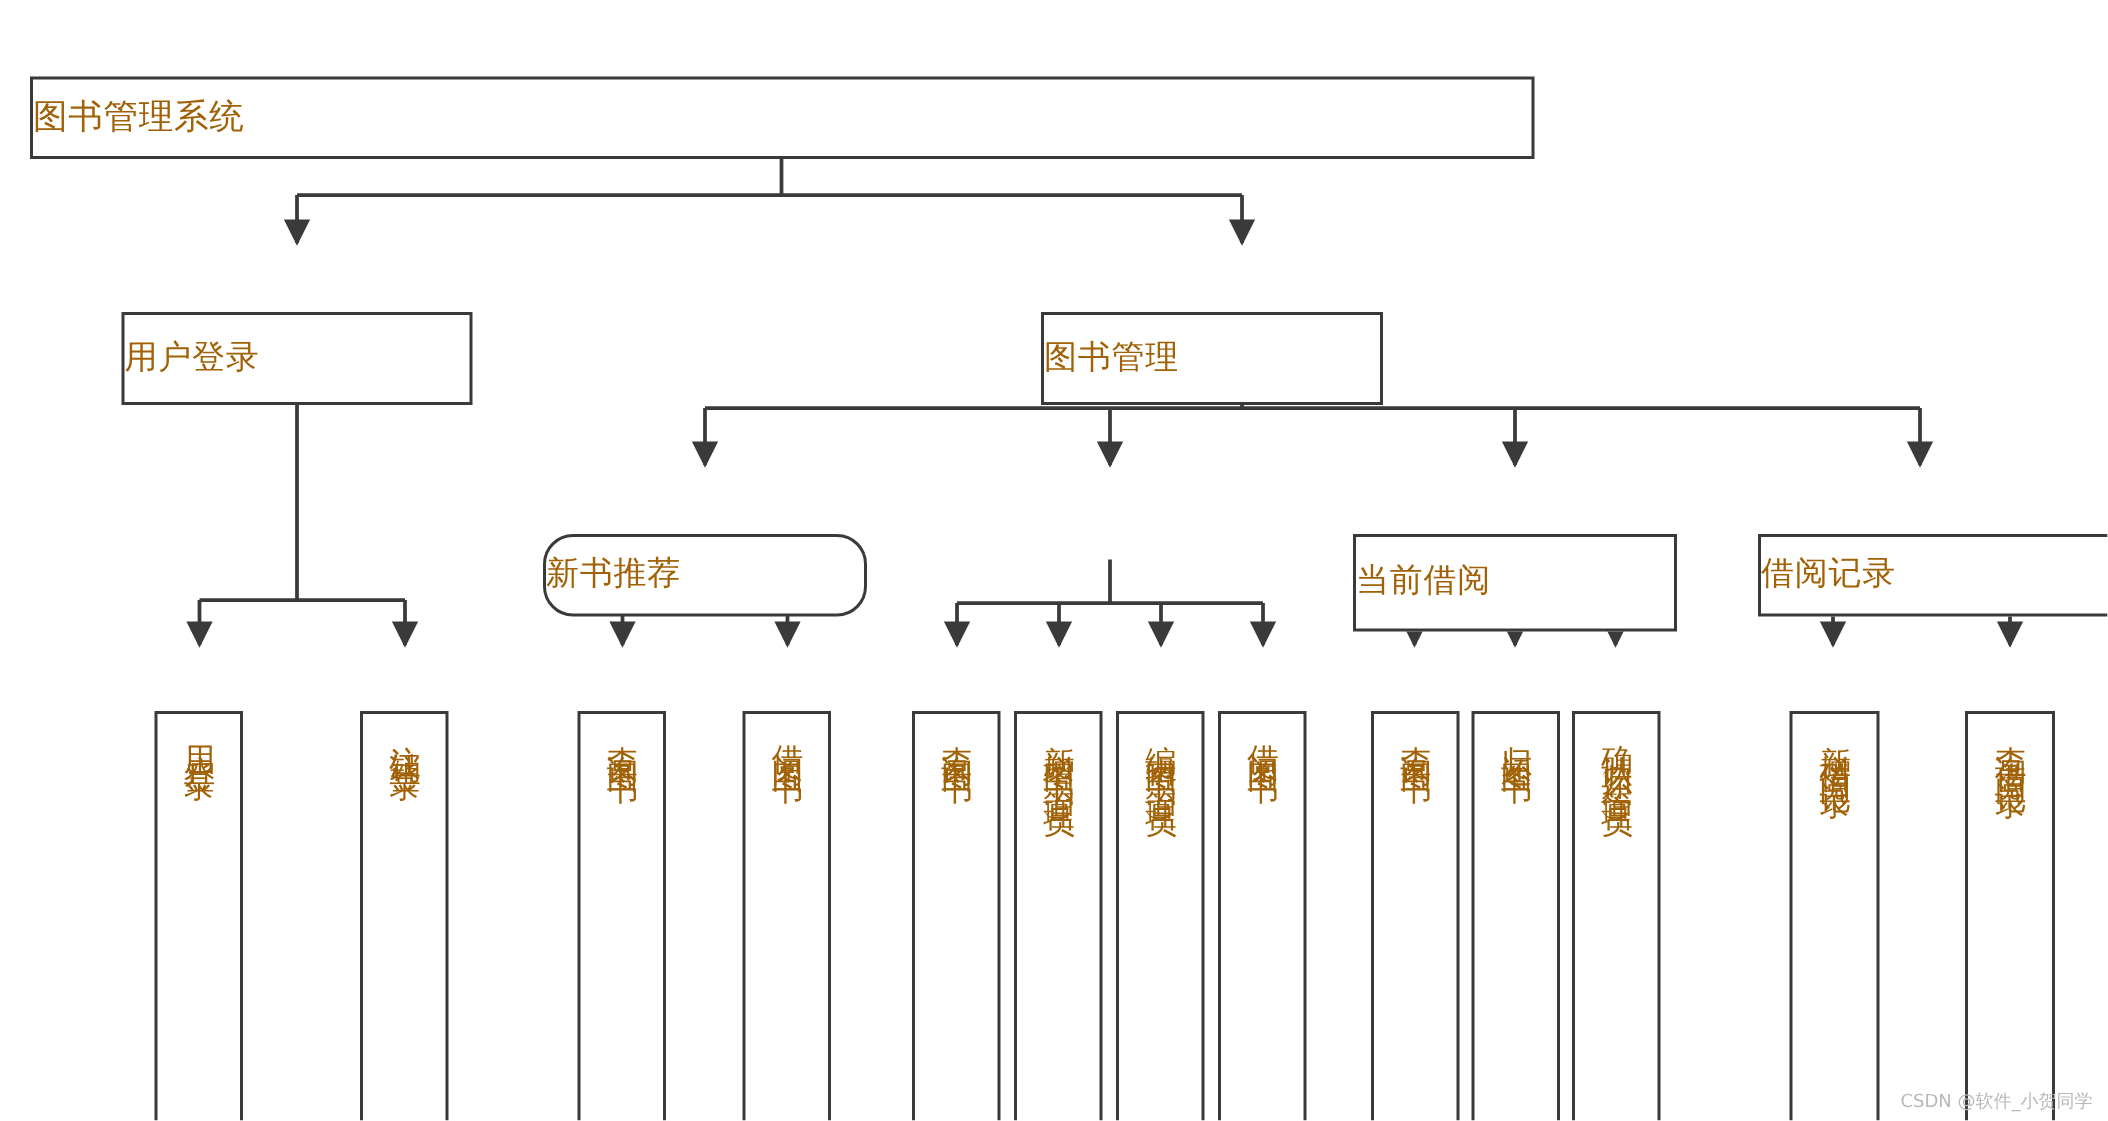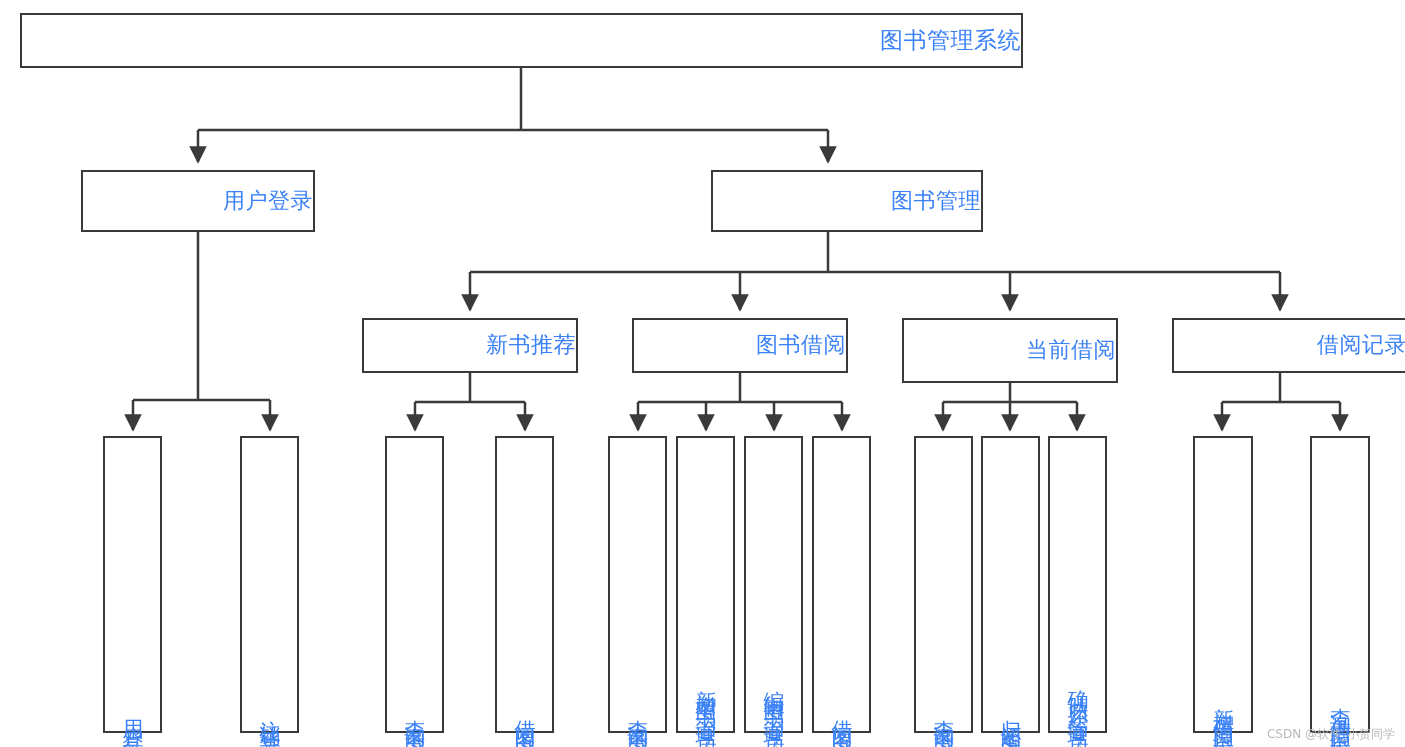--- a/index.html
+++ b/index.html
@@ -26,23 +26,24 @@
     height: 747px;
     pointer-events: none;
   }
   .node {
     position: absolute;
     box-sizing: border-box;
     background: #ffffff;
     border: 2px solid #3a3a3a;
     display: flex;
     align-items: center;
-    justify-content: flex-end;
-    color: #3b82f6;
+    justify-content: flex-start;
+    color: #a16207;
     z-index: 2;
+    margin-top: 38px;
   }
   .node-h {
     font-size: 22px;
     letter-spacing: 0.5px;
     line-height: 1.1;
     white-space: nowrap;
   }
   .node-root {
     font-size: 23px;
   }
@@ -127,31 +128,28 @@
   </svg>
 
   <div class="node node-h node-root" style="left:20px; top:13px; width:1003px; height:55px;">
     <span>图书管理系统</span>
   </div>
 
   <div class="node node-h" style="left:81px; top:170px; width:234px; height:62px;">
     <span>用户登录</span>
   </div>
 
-  <div class="node node-h" style="left:711px; top:170px; width:272px; height:62px;">
+  <div class="node node-h" style="left:694px; top:170px; width:228px; height:62px;">
     <span>图书管理</span>
   </div>
 
-  <div class="node node-h" style="left:362px; top:318px; width:216px; height:55px;">
+  <div class="node node-h" style="left:362px; top:318px; width:216px; height:55px;border-radius:20px;">
     <span>新书推荐</span>
   </div>
 
-  <div class="node node-h" style="left:632px; top:318px; width:216px; height:55px;">
-    <span>图书借阅</span>
-  </div>
 
   <div class="node node-h" style="left:902px; top:318px; width:216px; height:65px;">
     <span>当前借阅</span>
   </div>
 
   <div class="node node-h" style="left:1172px; top:318px; width:237px; height:55px;">
     <span>借阅记录</span>
   </div>
 
   <div class="node node-v" style="left:103px; top:436px; width:59px; height:297px;">

